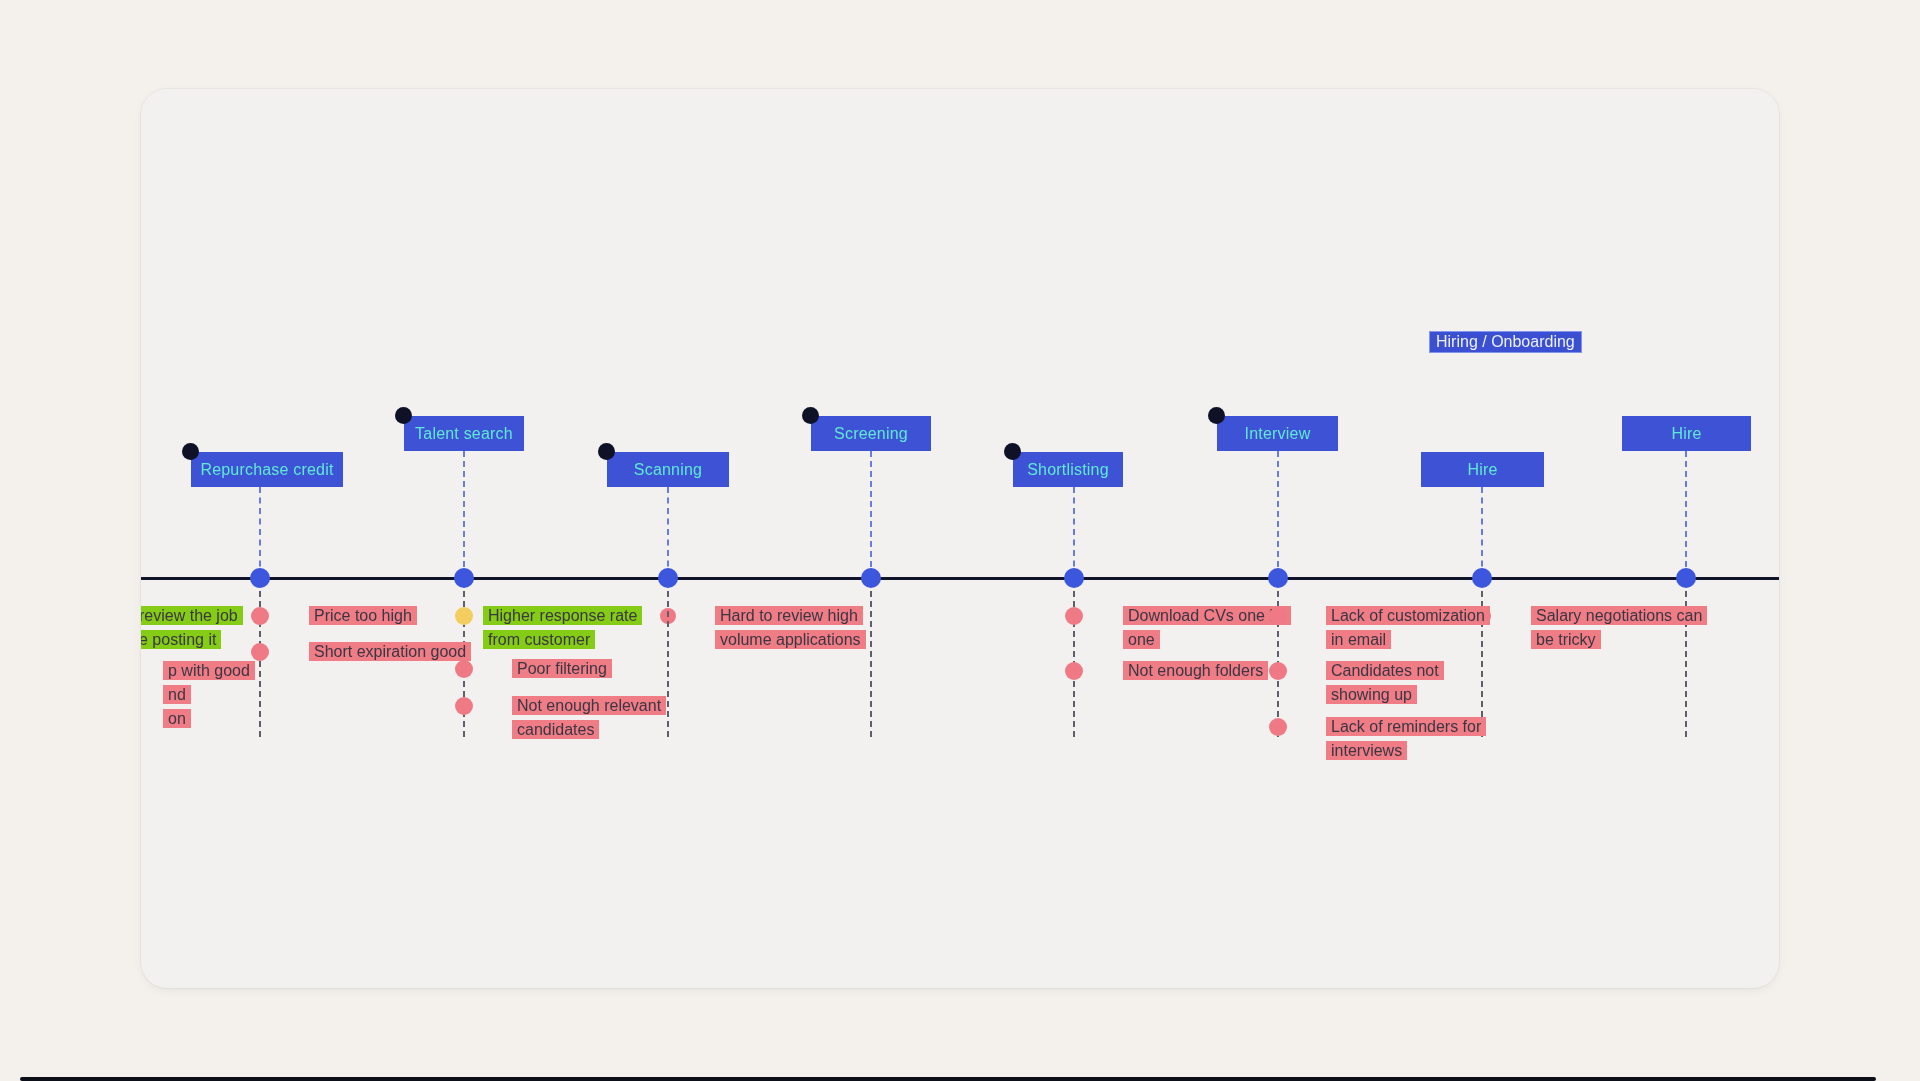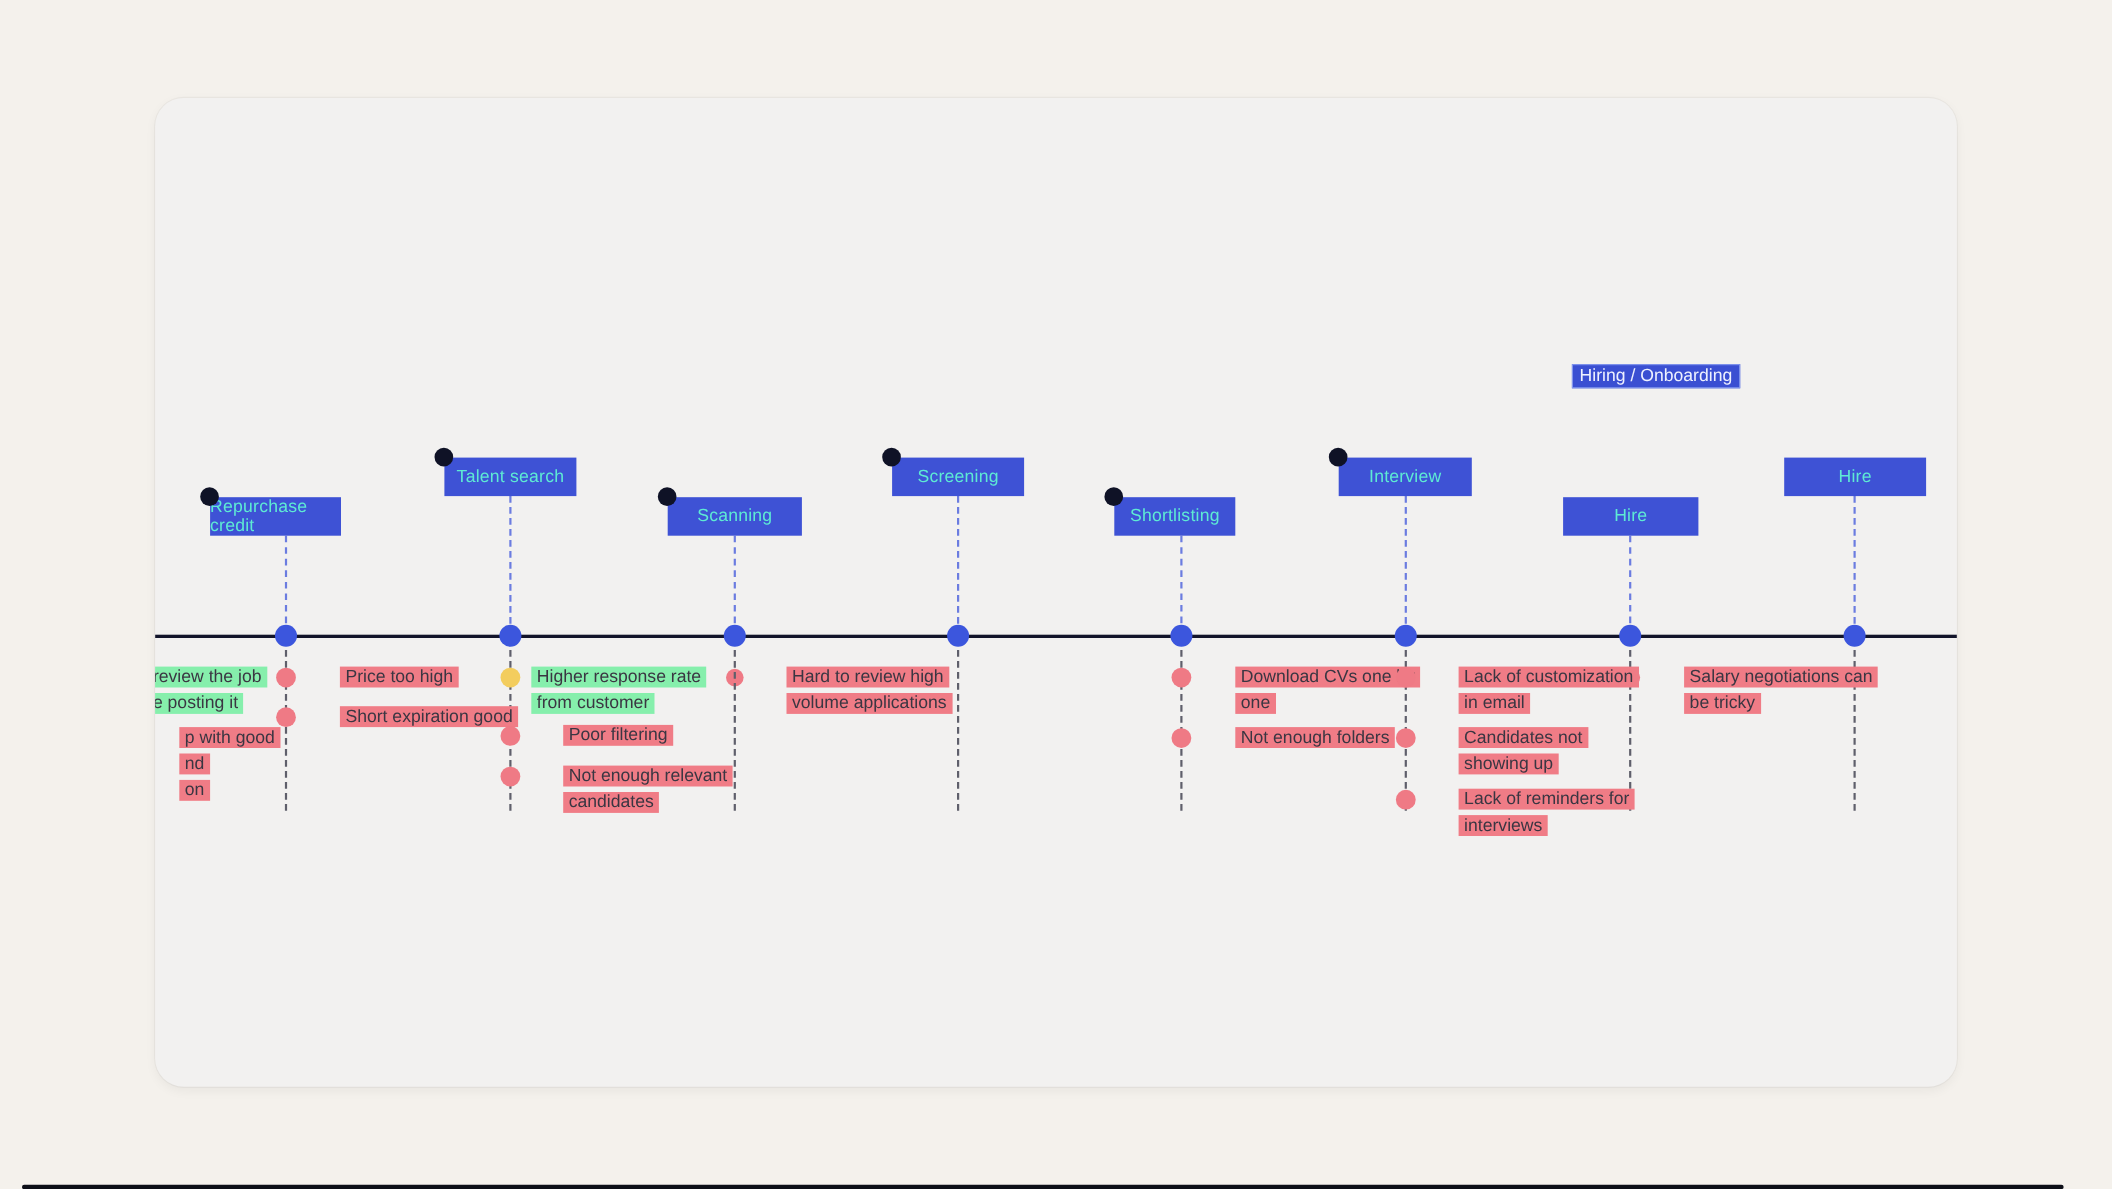--- a/index.html
+++ b/index.html
@@ -32,41 +32,41 @@
   .bullet.red{background:#ef7a85;}
   .bullet.yellow{background:#f3cd5e;}
   .bullet.under{width:16px;height:16px;z-index:1;}
 
   .note{position:absolute;font-size:16px;line-height:24px;color:#3a3642;width:max-content;z-index:3;}
   .note .hl{
     white-space:pre-line;padding:1px 5px;
     -webkit-box-decoration-break:clone;box-decoration-break:clone;
   }
   .hl.red{background:#f07c86;margin-left:29px;}
-  .hl.yellow{background:#86efac;}
+  .hl.yellow{background:#84cc16;}
 
   .section-title{
     position:absolute;left:1429px;top:331px;z-index:4;
     font-size:16px;color:#eef1ff;background:#3a4fd2;
     padding:1px 6px;border:1px solid #8296ee;width:max-content;
   }
   .bottom-bar{position:absolute;left:20px;bottom:0;width:1856px;height:4px;background:#0d0f18;border-radius:2px;}
 </style>
 </head>
 <body>
 
 <div class="card">
   <div class="canvas">
 
     <div class="section-title">Hiring / Onboarding</div>
 
     <div class="tl-line"></div>
 
     <div class="dash-blue" style="left:259px;top:487px;height:90px"></div>
-    <div class="stage-label" style="left:191px;top:452px;width:119px">Repurchase credit</div>
+    <div class="stage-label" style="left:191px;top:452px;width:152px">Repurchase credit</div>
     <span class="corner-dot" style="left:182px;top:443px"></span>
     <div class="tl-dot" style="left:250px;top:568px"></div>
     <div class="dash-gray" style="left:259px;top:591px;height:146px"></div>
     <div class="note" style="left:134px;top:604px"><span class="hl yellow">review the job
 e posting it</span></div>
     <div class="note" style="left:134px;top:659px"><span class="hl red">p with good
 nd
 on</span></div>
     <span class="bullet red" style="left:251px;top:607px"></span>
     <div class="note" style="left:280px;top:604px"><span class="hl red">Price too high</span></div>

